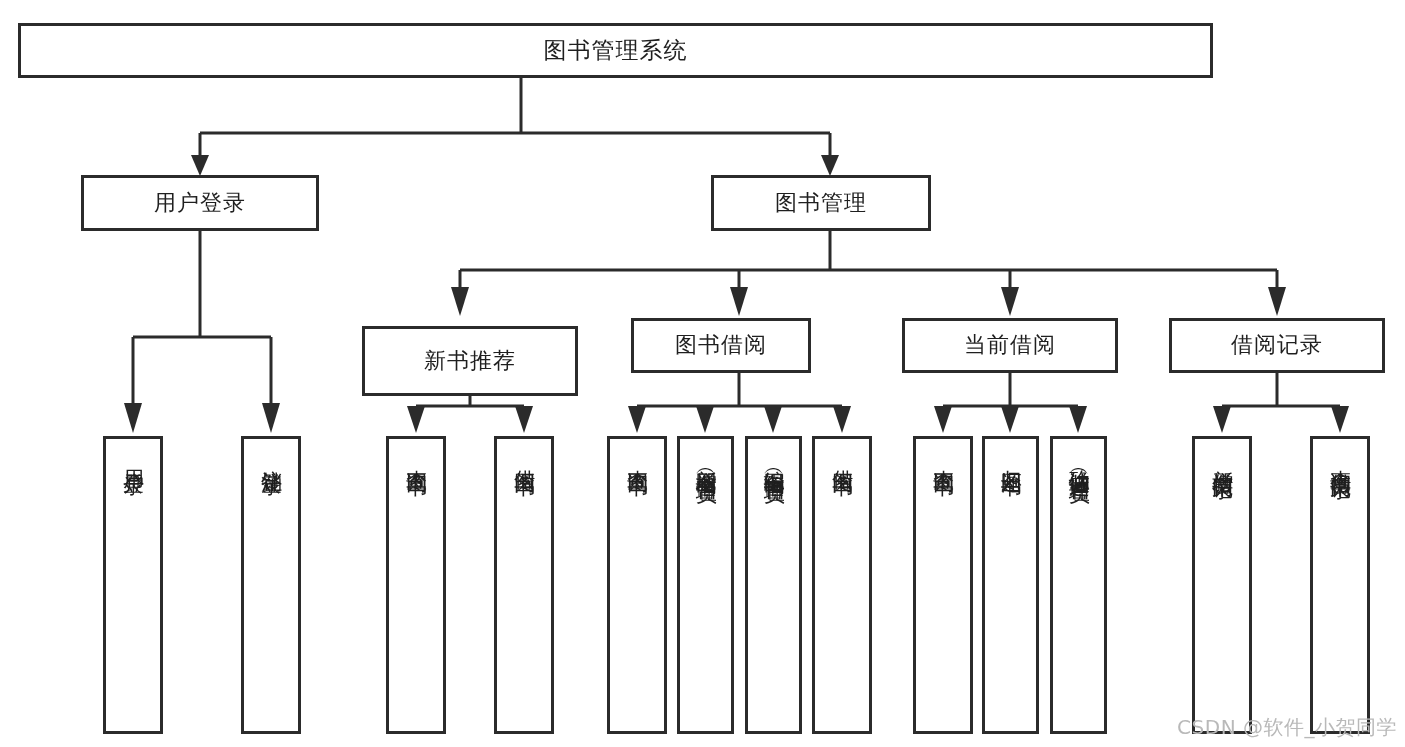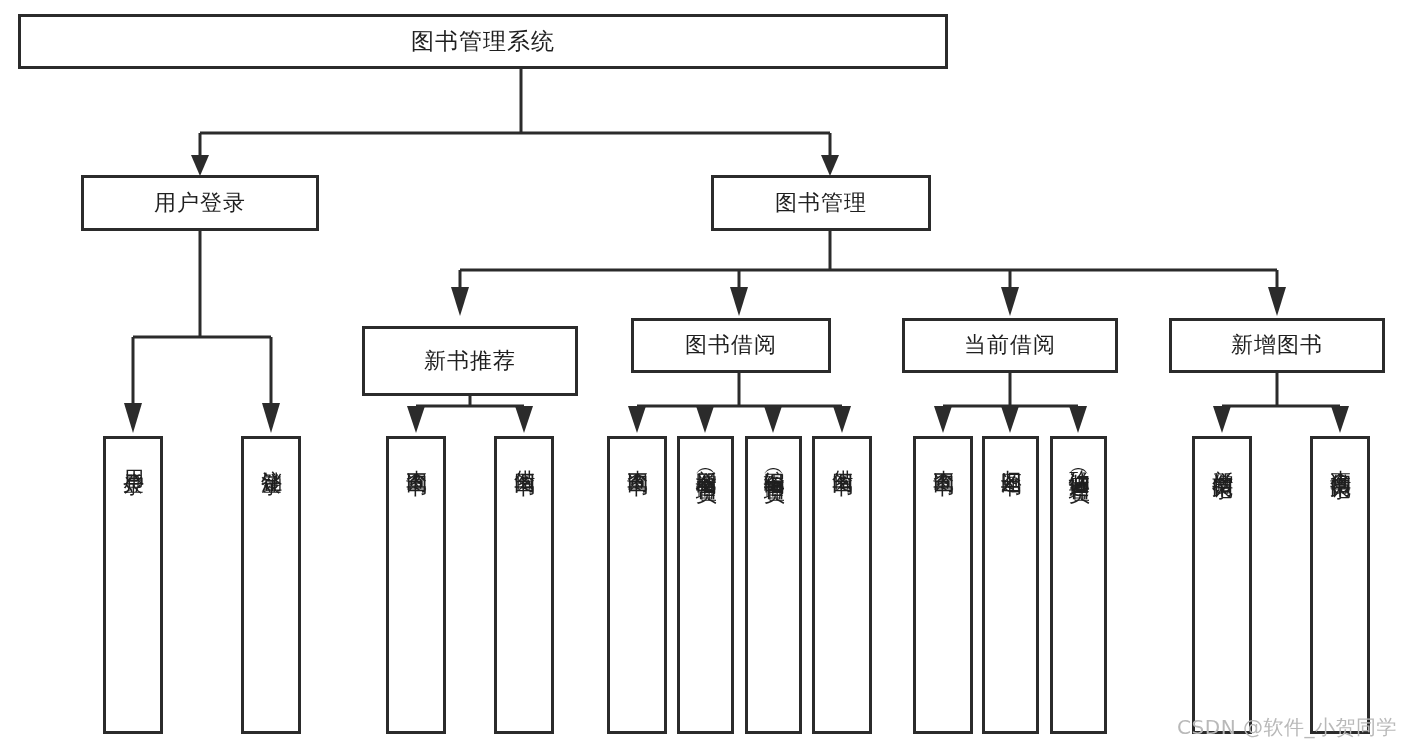--- a/index.html
+++ b/index.html
@@ -149,46 +149,46 @@
     <polygon class="arrow-head" points="1069,406 1087,406 1078,433"></polygon>
 
     <line x1="1277" y1="373" x2="1277" y2="406"></line>
     <polyline points="1222,406 1340,406"></polyline>
     <line x1="1222" y1="406" x2="1222" y2="414"></line>
     <line x1="1340" y1="406" x2="1340" y2="414"></line>
     <polygon class="arrow-head" points="1213,406 1231,406 1222,433"></polygon>
     <polygon class="arrow-head" points="1331,406 1349,406 1340,433"></polygon>
   </svg>
 
-  <div class="node horizontal root" style="left:18px; top:14px; width:930px; height:55px;">
+  <div class="node horizontal root" style="left:18px; top:23px; width:1195px; height:55px;">
     <span class="node-label">图书管理系统</span>
   </div>
 
   <div class="node horizontal" style="left:81px; top:175px; width:238px; height:56px;">
     <span class="node-label">用户登录</span>
   </div>
 
   <div class="node horizontal" style="left:711px; top:175px; width:220px; height:56px;">
     <span class="node-label">图书管理</span>
   </div>
 
   <div class="node horizontal" style="left:362px; top:318px; width:216px; height:70px;margin-top:8px;">
     <span class="node-label">新书推荐</span>
   </div>
 
-  <div class="node horizontal" style="left:631px; top:318px; width:200px; height:55px;">
+  <div class="node horizontal" style="left:631px; top:318px; width:180px; height:55px;">
     <span class="node-label">图书借阅</span>
   </div>
 
   <div class="node horizontal" style="left:902px; top:318px; width:216px; height:55px;">
     <span class="node-label">当前借阅</span>
   </div>
 
   <div class="node horizontal" style="left:1169px; top:318px; width:216px; height:55px;">
-    <span class="node-label">新增图书</span>
+    <span class="node-label">借阅记录</span>
   </div>
 
   <div class="node vertical" style="left:103px; top:436px; width:60px; height:298px;">
     <span class="node-label">用户登录</span>
   </div>
 
   <div class="node vertical" style="left:241px; top:436px; width:60px; height:298px;">
     <span class="node-label">注销登录</span>
   </div>
 

